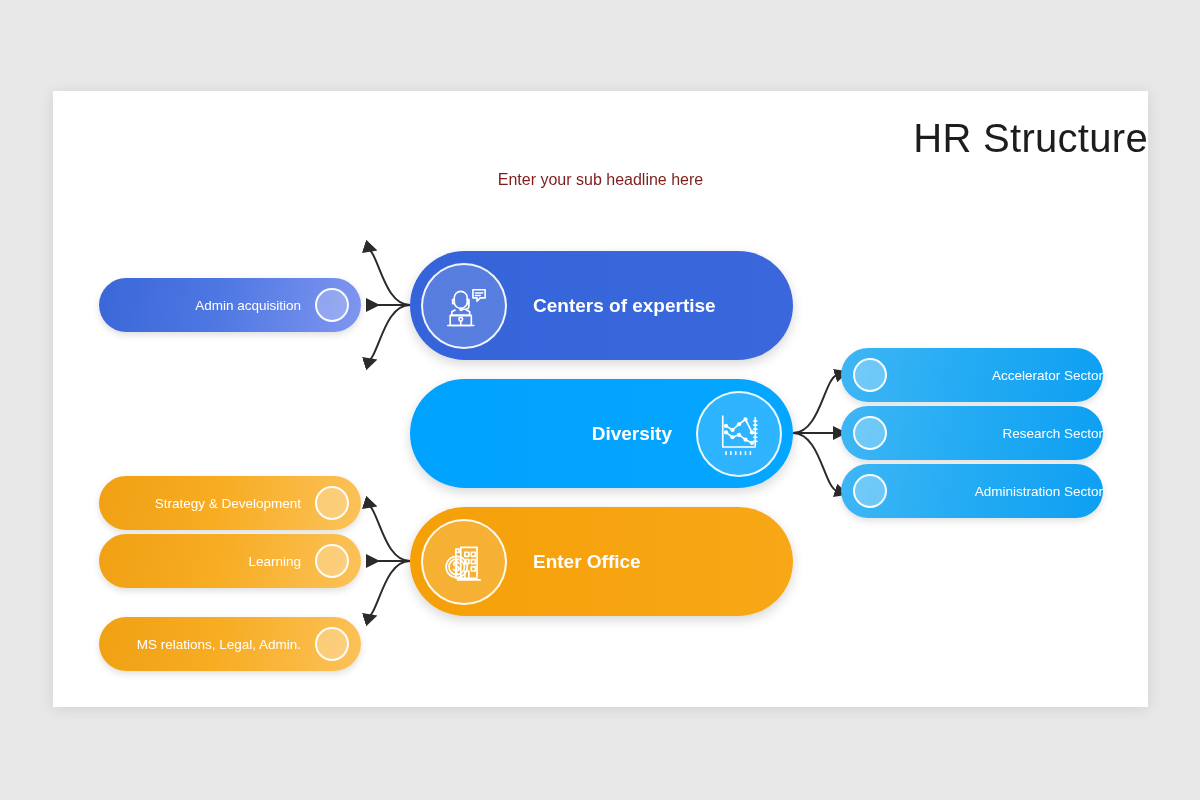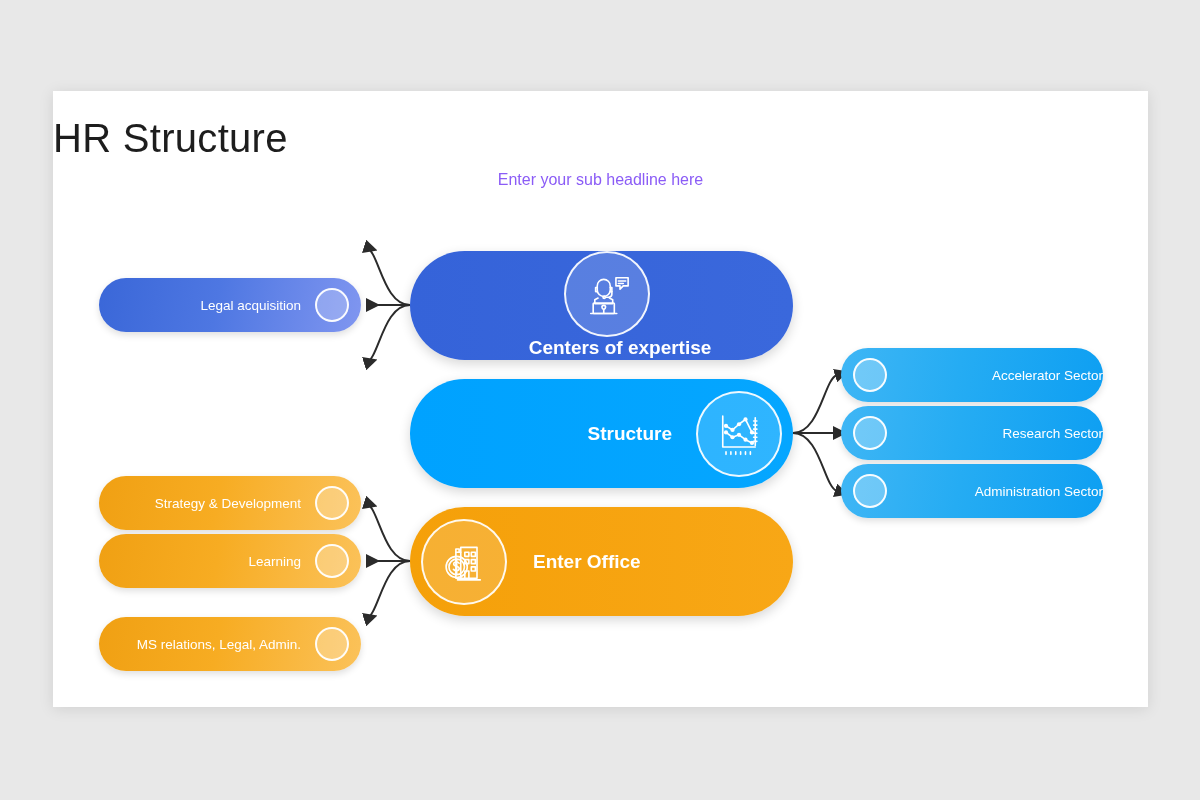--- a/index.html
+++ b/index.html
@@ -11,28 +11,28 @@
   }
   #slide-card {
     position:absolute; left:53px; top:91px;
     width:1095px; height:616px;
     background:#ffffff;
     box-shadow:0 2px 14px rgba(0,0,0,0.10);
   }
   
   #page-title {
     position:absolute; left:0; top:25px; width:100%;
-    text-align:left;
+    text-align:right;
     font-size:40px; font-weight:400; color:#1d1d1d;
     letter-spacing:0.3px;
   }
   #page-subtitle {
     position:absolute; left:0; top:80px; width:100%;
     text-align:center;
-    font-size:16px; font-weight:400; color:#8b5cf6;
+    font-size:16px; font-weight:400; color:#7f1d1d;
   }
   
   .pill {
     position:absolute;
     height:54px;
     border-radius:27px;
     display:flex;
     align-items:center;
     color:#ffffff;
     font-size:13.5px;
@@ -86,21 +86,21 @@
     border:2px solid rgba(255,255,255,0.92);
     background:rgba(255,255,255,0.17);
     flex:0 0 auto;
     display:flex; align-items:center; justify-content:center;
   }
   .bar-icon svg { width:52px; height:52px; display:block; }
   .bar-icon-left  { padding-left:11px; justify-content:flex-start; }
   .bar-icon-left  .bar-label { margin-left:26px; }
   .bar-icon-right { padding-right:11px; justify-content:flex-end; }
   .bar-icon-right .bar-label { margin-right:24px; }
-  #bar-centers   { top:160px; background:linear-gradient(90deg,#3563D9 0%,#3A68DC 100%);flex-direction:column; }
+  #bar-centers   { top:160px; background:linear-gradient(90deg,#3563D9 0%,#3A68DC 100%); }
   #bar-frontline { top:288px; background:linear-gradient(90deg,#00A2FF 0%,#05A6FF 100%); }
   #bar-head      { top:416px; background:linear-gradient(90deg,#F5A009 0%,#F8A716 100%); }
   
   .connector { position:absolute; left:0; top:0; width:1095px; height:616px;
                pointer-events:none; overflow:visible; }
 </style>
 </head>
 <body>
 
 <div id="slide-card">
@@ -127,21 +127,21 @@
       <path d="M357,470 L315,470" marker-end="url(#ah-l)"></path>
       <path d="M357,470 C330,470 326,524 313,528" marker-end="url(#ah-l)"></path>
 
       <path d="M740,342 C767,342 771,288 784,284" marker-end="url(#ah-r)"></path>
       <path d="M740,342 L782,342" marker-end="url(#ah-r)"></path>
       <path d="M740,342 C767,342 771,396 784,400" marker-end="url(#ah-r)"></path>
     </g>
   </svg>
 
   <div class="pill pill-left-blue" style="top:187px">
-    <span class="pill-label">Legal acquisition</span>
+    <span class="pill-label">Admin acquisition</span>
     <span class="pill-circle"></span>
   </div>
 
   <div class="pill pill-left-orange" style="top:385px">
     <span class="pill-label">Strategy &amp; Development</span>
     <span class="pill-circle"></span>
   </div>
   <div class="pill pill-left-orange" style="top:443px">
     <span class="pill-label">Learning</span>
     <span class="pill-circle"></span>
@@ -177,21 +177,21 @@
         <path d="M28 46c-3 0-3 4 0 5 3-1 3-5 0-5z"></path>
         <path d="M28 51v4"></path>
         <path d="M43 12h15v10H52l-4 4v-4h-5z"></path>
         <path d="M46 16h9M46 19h6"></path>
       </svg>
     </span>
     <span class="bar-label">Centers of expertise</span>
   </div>
 
   <div class="bar bar-icon-right" id="bar-frontline">
-    <span class="bar-label">Structure</span>
+    <span class="bar-label">Diversity</span>
     <span class="bar-icon">
       <svg viewBox="0 0 64 64" fill="none" stroke="#ffffff" stroke-width="2" stroke-linecap="round" stroke-linejoin="round">
         <path d="M12 10v38h40"></path>
         <path d="M52 12v34M50 16h4M50 21h4M50 26h4M50 31h4M50 36h4M50 41h4"></path>
         <path d="M16 54v3M22 54v3M28 54v3M34 54v3M40 54v3M46 54v3"></path>
         <polyline points="16,22 24,27 32,20 40,14 48,30"></polyline>
         <polyline points="16,30 24,36 32,33 40,39 48,43"></polyline>
         <circle cx="16" cy="22" r="2.6" fill="#ffffff" stroke="none"></circle>
         <circle cx="24" cy="27" r="2.6" fill="#ffffff" stroke="none"></circle>
         <circle cx="32" cy="20" r="2.6" fill="#ffffff" stroke="none"></circle>

